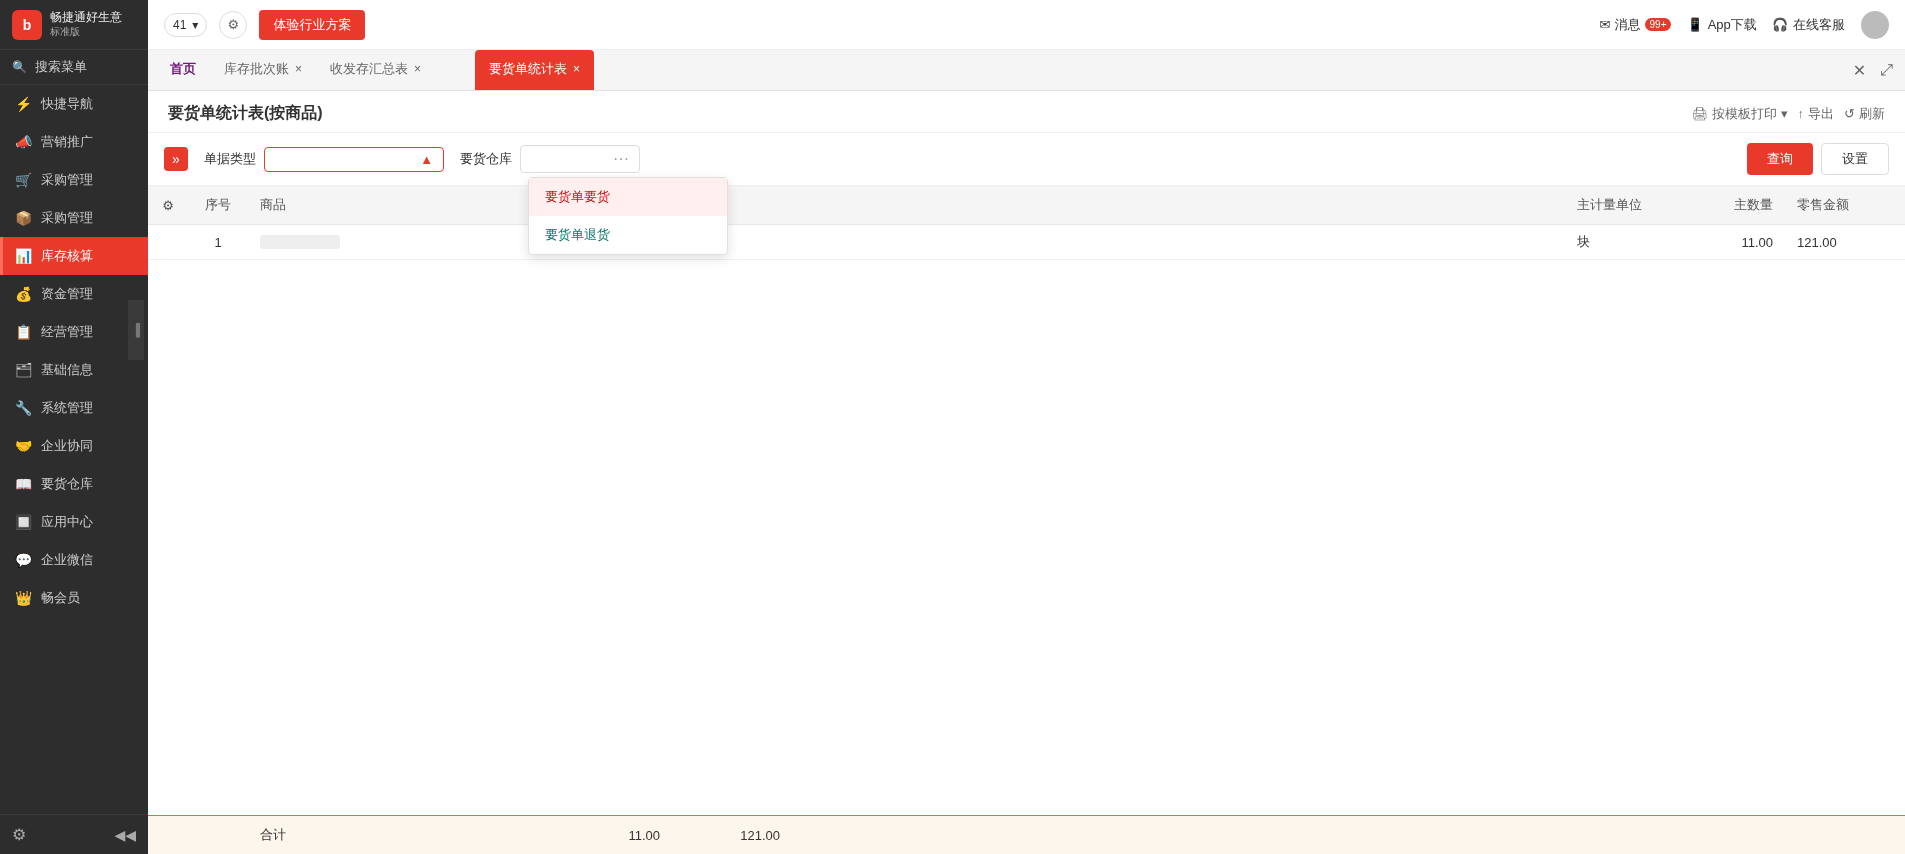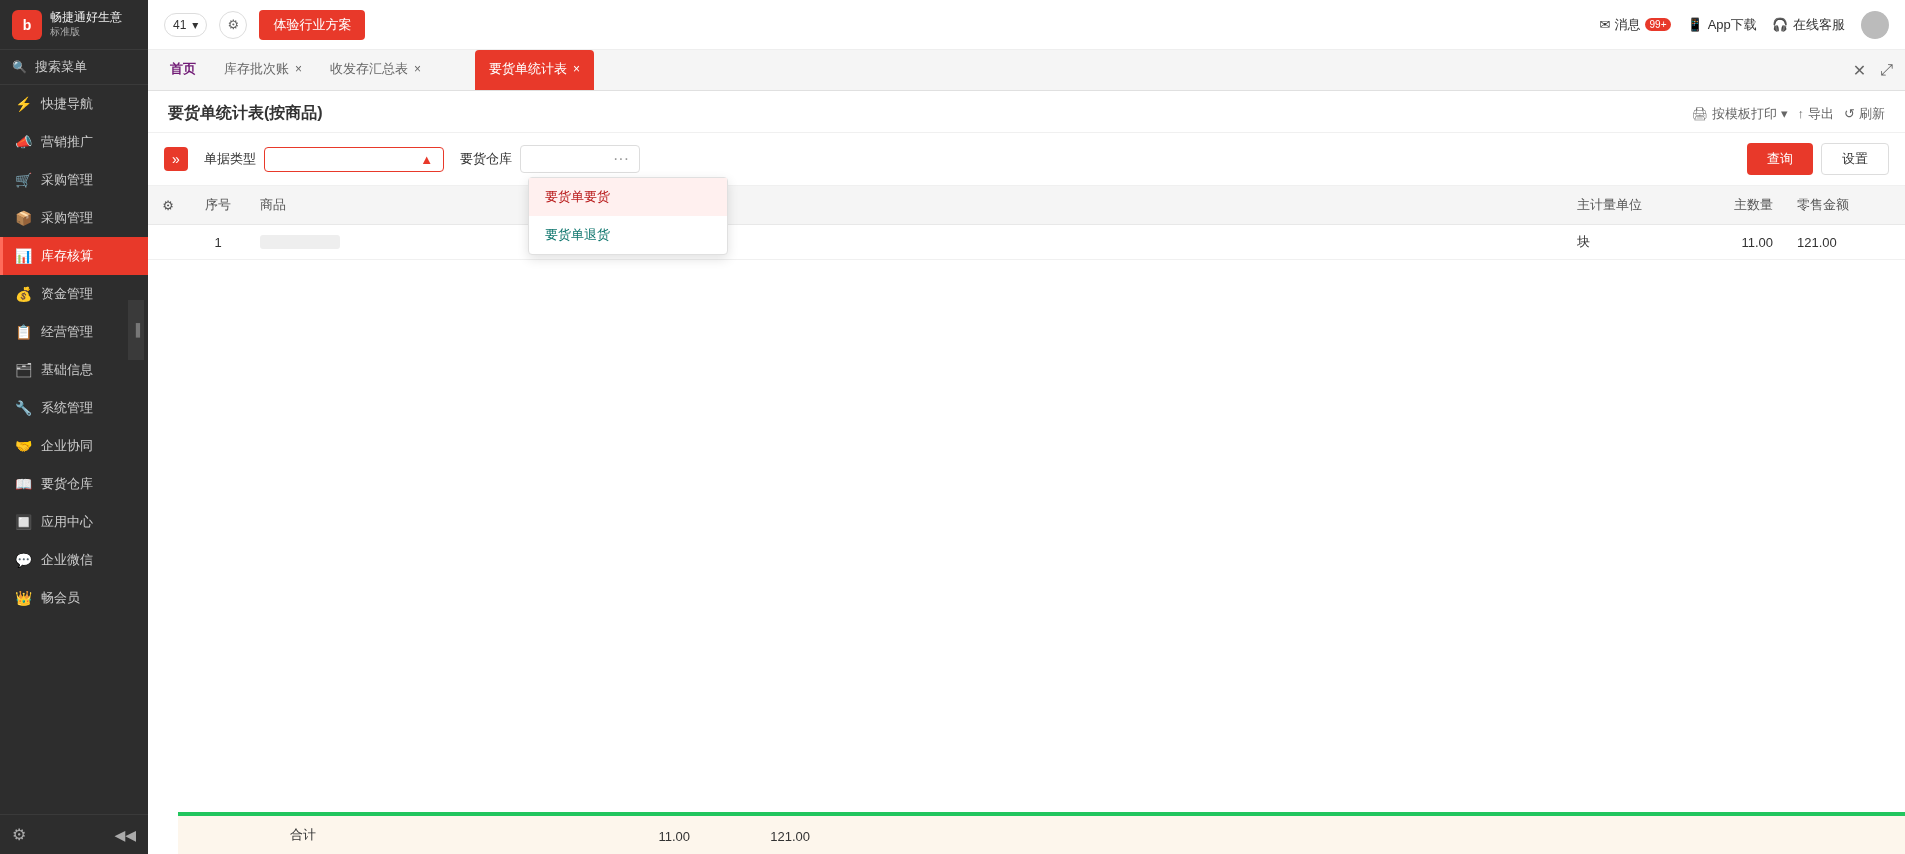--- a/index.html
+++ b/index.html
@@ -313,25 +313,24 @@
     .col-unit { width: 100px; }
     .col-qty { width: 120px; text-align: right; }
     .col-amount { width: 120px; text-align: left; }
 
     .product-cell { display: flex; align-items: center; gap: 8px; }
     .product-placeholder { width: 80px; height: 14px; background: #eee; border-radius: 3px; }
 
     
     .table-footer {
       background: #fdf6ec;
-      border-top: 4px solid #22c55e;
-      display: flex; align-items: flex-end;
+      border-top: 1px solid #22c55e;
+      display: flex; align-items: center;
       padding: 10px 12px;
       flex-shrink: 0;
-      margin-left: 30px;
     }
     .footer-label {
       font-size: 13px; color: #333; font-weight: 500;
       margin-left: 40px;
     }
     .footer-qty { margin-left: 310px; font-size: 13px; font-weight: 500; color: #333; }
     .footer-amount { margin-left: 66px; font-size: 13px; font-weight: 500; color: #333; }
 
     .three-dots { font-size: 16px; color: #999; cursor: pointer; }
   </style>

